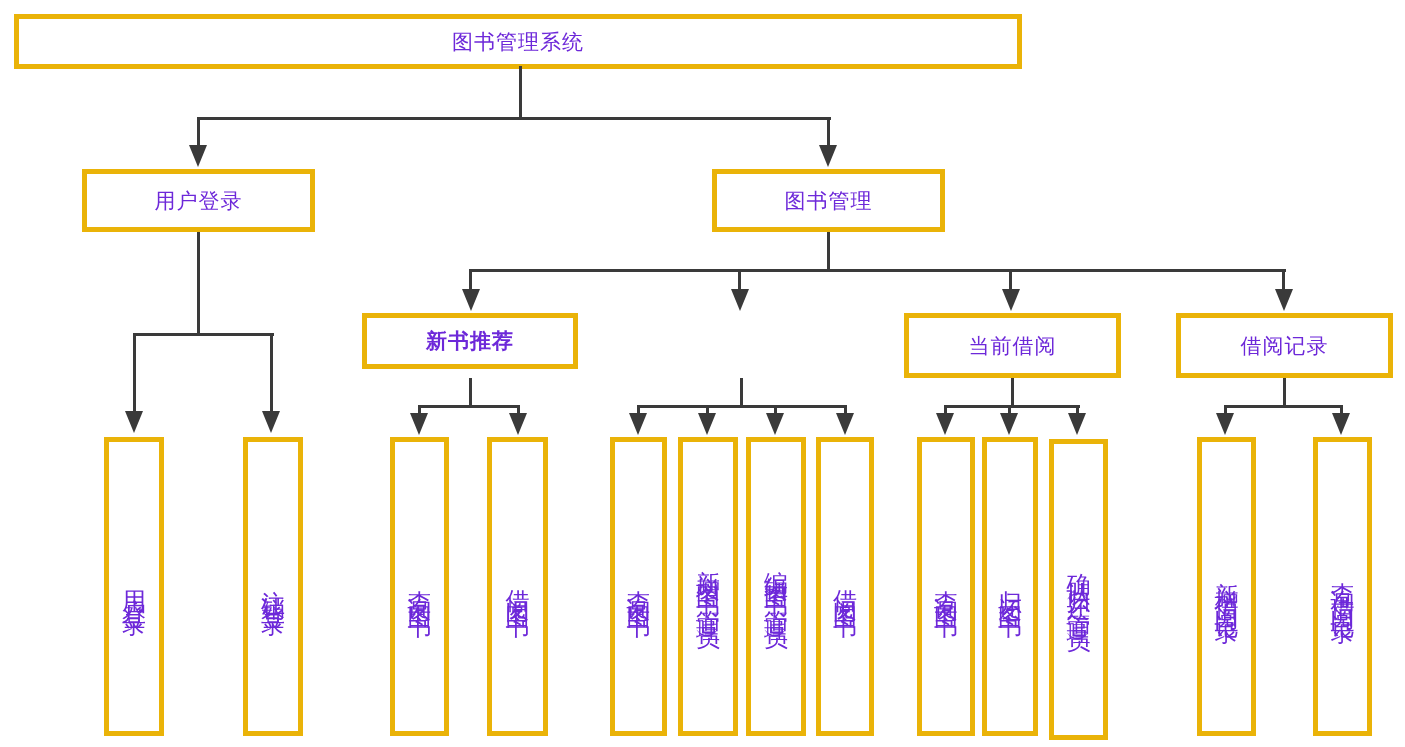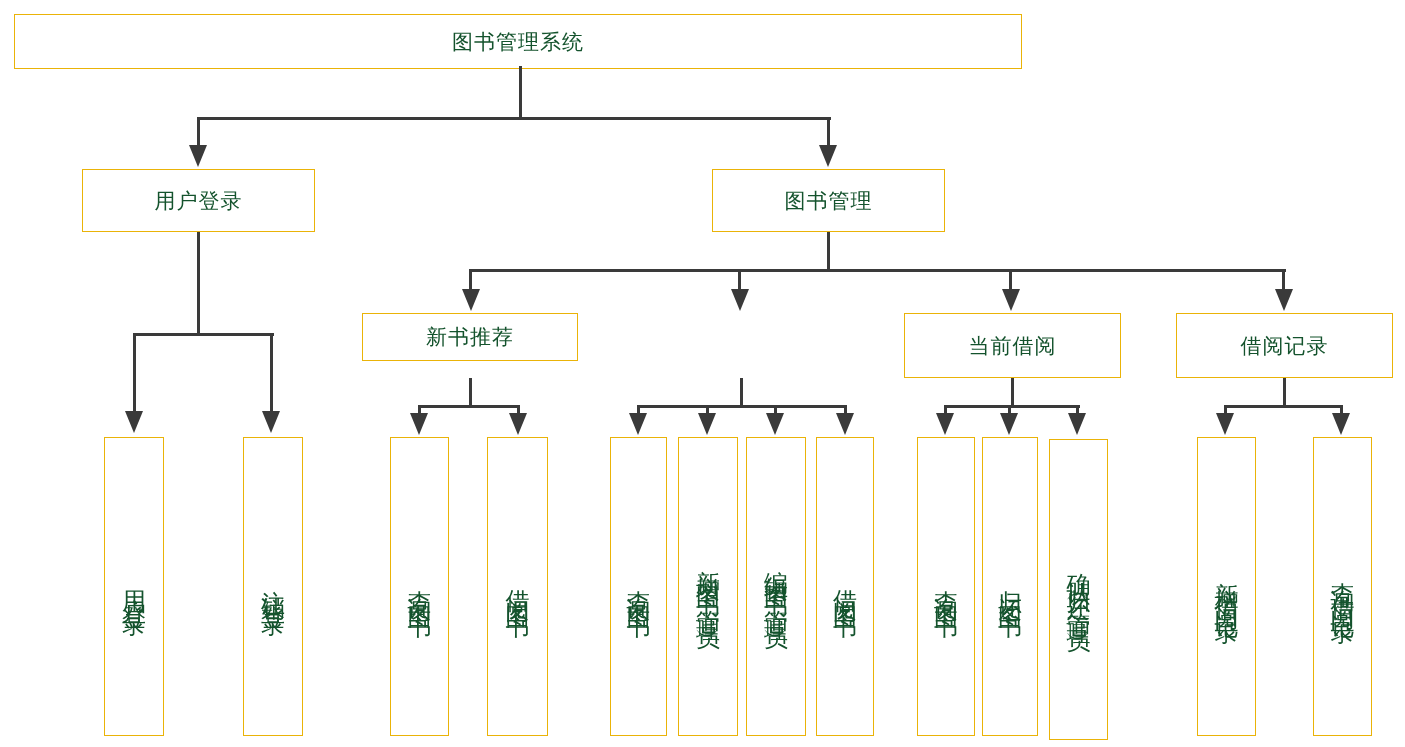--- a/index.html
+++ b/index.html
@@ -7,26 +7,26 @@
     position: relative;
     width: 1405px;
     height: 747px;
     background: #ffffff;
     font-family: "Liberation Sans", sans-serif;
     overflow: hidden;
   }
   .node {
     position: absolute;
     box-sizing: border-box;
-    border: 1px solid #eab308;
+    border: 5px solid #eab308;
     background: #ffffff;
     display: flex;
     align-items: center;
     justify-content: center;
-    color: #14532d;
+    color: #6d28d9;
   }
   .hnode { font-size: 21px; letter-spacing: 1px; }
   .vnode {
     font-size: 24px;
     line-height: 1;
   }
   .vnode .vtext {
     writing-mode: vertical-rl;
     text-orientation: mixed;
     letter-spacing: 8px;
@@ -86,21 +86,21 @@
   <div class="hline" style="left:470px; top:269px; width:816px; height:3px;"></div>
   <div class="vline" style="left:469px; top:269px; width:3px; height:22px;"></div>
   <div class="tri" style="left:462px; top:289px;"></div>
   <div class="vline" style="left:738px; top:269px; width:3px; height:22px;"></div>
   <div class="tri" style="left:731px; top:289px;"></div>
   <div class="vline" style="left:1009px; top:269px; width:3px; height:22px;"></div>
   <div class="tri" style="left:1002px; top:289px;"></div>
   <div class="vline" style="left:1282px; top:269px; width:3px; height:22px;"></div>
   <div class="tri" style="left:1275px; top:289px;"></div>
 
-  <div class="node hnode" style="left:362px; top:313px; width:216px; height:48px;">
+  <div class="node hnode" style="left:362px; top:313px; width:216px; height:56px;font-weight:bold;">
     <span>新书推荐</span>
   </div>
   <div class="node hnode" style="left:904px; top:313px; width:217px; height:65px;font-family:Liberation Serif, serif;">
     <span>当前借阅</span>
   </div>
   <div class="node hnode" style="left:1176px; top:313px; width:217px; height:65px;">
     <span>借阅记录</span>
   </div>
 
   <div class="vline" style="left:469px; top:378px; width:3px; height:29px;"></div>

